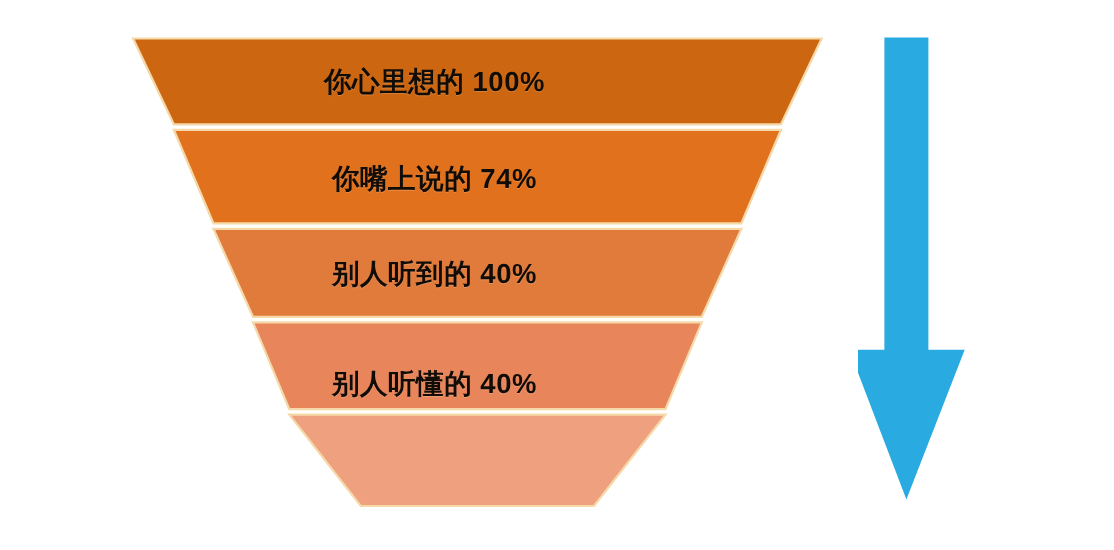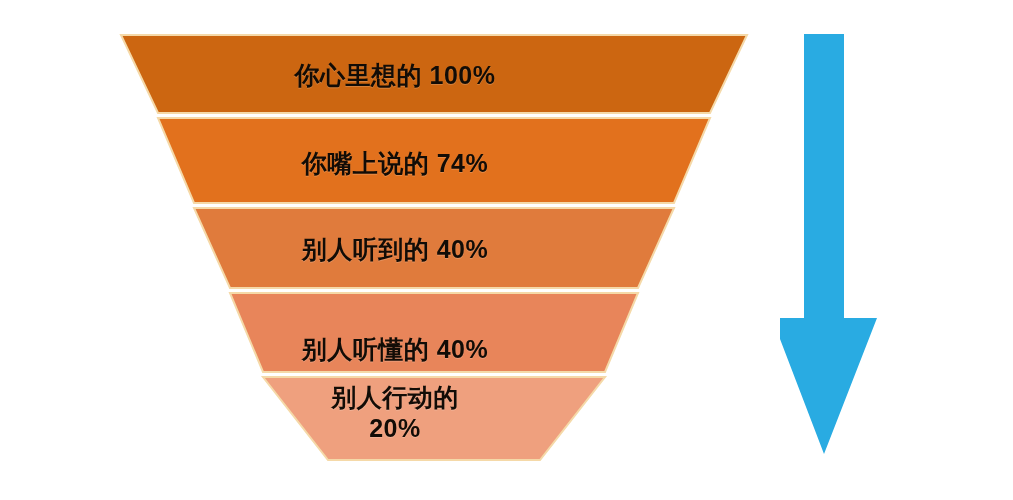--- a/index.html
+++ b/index.html
@@ -74,22 +74,20 @@
     </svg>
 
     <div class="funnel-label" style="left: 0px; top: 60px; width: 790px; color: rgb(18, 12, 6);">你心里想的 100%</div>
 
     <div class="funnel-label" style="left: 0px; top: 148px; width: 790px; color: rgb(18, 12, 6);">你嘴上说的 74%</div>
 
     <div class="funnel-label" style="left: 0px; top: 234px; width: 790px; color: rgb(18, 12, 6);">别人听到的 40%</div>
 
     <div class="funnel-label" style="left: 0px; top: 318px; width: 790px; color: rgb(18, 12, 6); margin-top: 16px;">别人听懂的 40%</div>
 
-    <div class="funnel-label" style="left: 0px; top: 382px; width: 790px; color: rgb(18, 12, 6);">别人行动的
-20%</div>
 
   </div>
 
   <div id="arrow-container">
     <svg width="110" height="430" viewBox="0 0 110 430">
       <polygon points="24,4 64,4 64,288 97,288 44,424 -8,288 24,288" fill="#29ABE2"></polygon>
     </svg>
   </div>
 
 </div>

